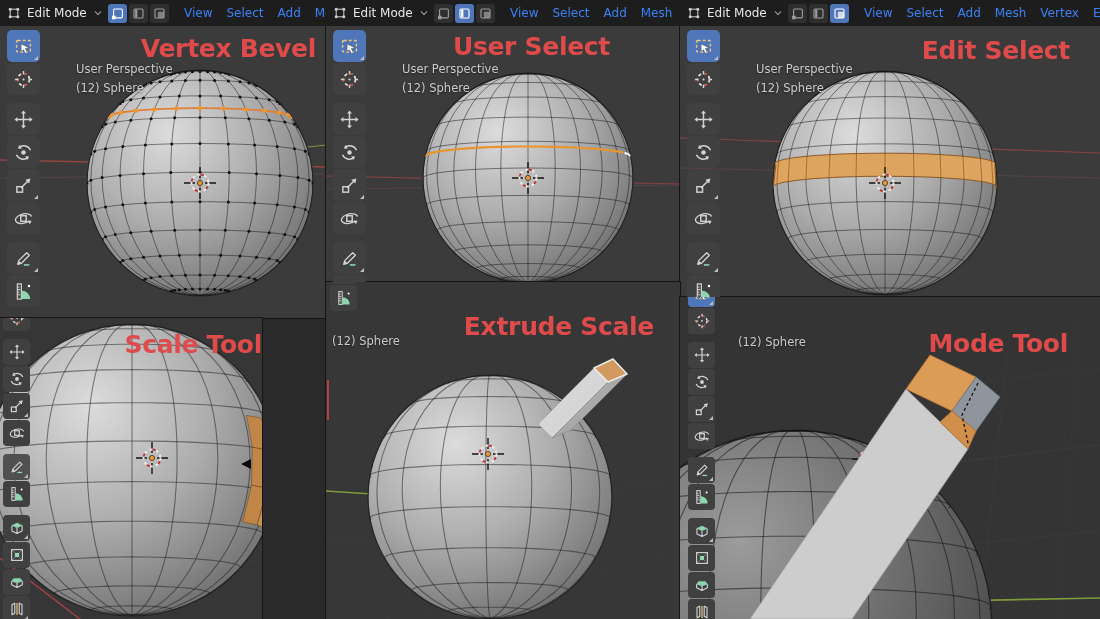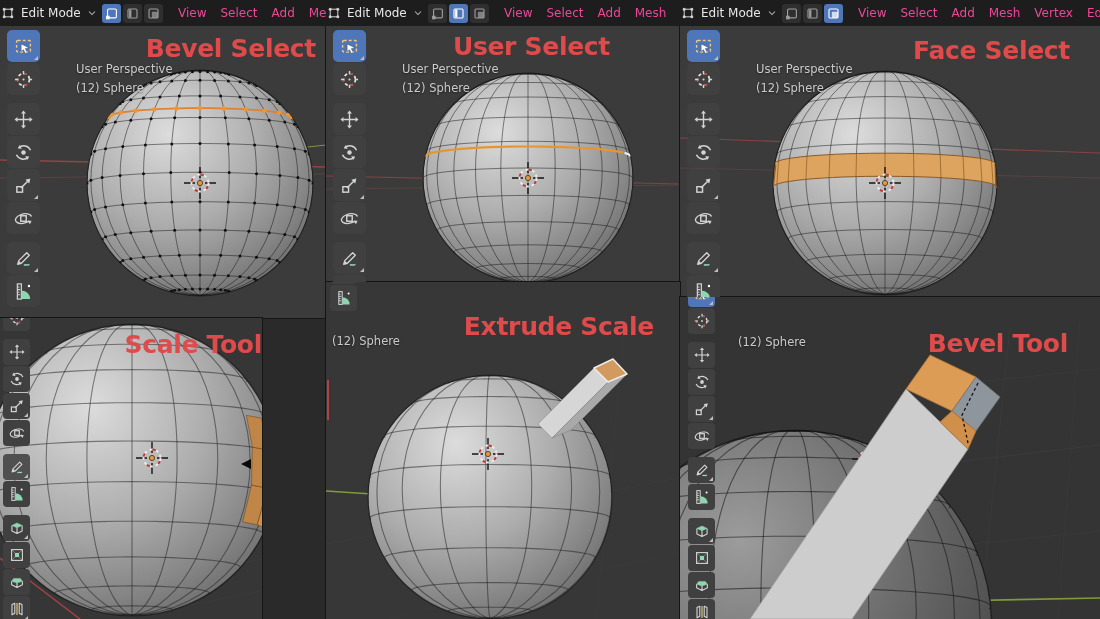--- a/index.html
+++ b/index.html
@@ -7,32 +7,32 @@
          font-family:"DejaVu Sans","Liberation Sans",sans-serif;}
   .panel{position:absolute;overflow:hidden;background:#3b3b3b;box-shadow:0 0 0 1px #151515;}
   #pt0{left:0;top:0;width:326px;height:318px;}
   #pt1{left:326px;top:0;width:354px;height:282px;}
   #pt2{left:680px;top:0;width:420px;height:297px;}
   #pb0{left:0;top:318px;width:262px;height:301px;background:#363636;}
   #pb1{left:326px;top:282px;width:354px;height:337px;background:#373737;}
   #pb2{left:680px;top:297px;width:420px;height:322px;background:#343434;}
 
   .hdr{position:absolute;left:0;top:0;right:0;height:26px;background:#1d1d1d;display:flex;
-       align-items:center;white-space:nowrap;overflow:hidden;z-index:6;}
+       align-items:center;padding-left:6px;white-space:nowrap;overflow:hidden;z-index:6;}
   .mode-dd{display:flex;align-items:center;gap:5px;width:98px;flex:none;color:#e6e6e6;
            font-size:12px;cursor:default;}
   .ic{width:16px;height:16px;flex:none;color:#cfcfcf;}
   .ic svg{display:block;width:100%;height:100%;}
   .chev{width:12px;height:12px;color:#b5b5b5;}
   .selmodes{display:flex;gap:2px;margin:0 8px 0 4px;flex:none;}
   .smbtn{width:19px;height:19px;border-radius:3px;background:#2f2f2f;display:flex;
          align-items:center;justify-content:center;color:#9d9d9d;}
   .smbtn.active{background:#4f76b8;color:#fff;}
   .smbtn svg{width:15px;height:15px;display:block;}
-  .menus{display:flex;color:#ec4899;font-size:12px;}
+  .menus{display:flex;color:#3b82f6;font-size:12px;}
   .menu{padding:0 7px;line-height:26px;}
 
   .vp{position:absolute;left:0;right:0;bottom:0;top:26px;}
   .nohdr .vp{top:0;}
   .scene{position:absolute;left:0;top:0;}
 
   .toolbar{position:absolute;display:flex;flex-direction:column;z-index:5;}
   .tbtn{width:33px;height:32px;border-radius:5px;background:#404040;margin-bottom:1px;
         display:flex;align-items:center;justify-content:center;color:#d4d4d4;position:relative;}
   .tbtn svg{width:19px;height:19px;display:block;}
@@ -403,21 +403,21 @@
                 <path d="M6.4,14.4 V7.2 A7.2,7.2 0 0 1 13.6,14.4 Z" fill="#8fd6b0"></path>
                 <circle cx="12.6" cy="3.4" r="1" fill="#ffffff"></circle>
               </svg>
             </span>
           </div>
         </div>
       <div class="ovtext" style="left:76px;top:4px;">
         <div>User Perspective</div>
         <div>(12) Sphere</div>
       </div>
-      <div class="redlabel">Bevel Select</div>
+      <div class="redlabel">Vertex Bevel</div>
     </div>
   </div>
 
   <div class="panel" id="pt1">
     <div class="hdr">
       <div class="mode-dd">
         <span class="ic">
             <svg viewBox="0 0 16 16">
               <rect x="4.2" y="4.2" width="7.6" height="7.6" fill="none" stroke="currentColor" stroke-width="1"></rect>
               <circle cx="4.2" cy="4.2" r="1.5" fill="currentColor"></circle>
@@ -806,21 +806,21 @@
                 <path d="M6.4,14.4 V7.2 A7.2,7.2 0 0 1 13.6,14.4 Z" fill="#8fd6b0"></path>
                 <circle cx="12.6" cy="3.4" r="1" fill="#ffffff"></circle>
               </svg>
             </span>
           </div>
         </div>
       <div class="ovtext" style="left:76px;top:4px;">
         <div>User Perspective</div>
         <div>(12) Sphere</div>
       </div>
-      <div class="redlabel">Face Select</div>
+      <div class="redlabel">Edit Select</div>
     </div>
   </div>
 
   <div class="panel nohdr" id="pb0">
     <div class="vp">
       <svg class="scene" id="sc-pb0" width="326" height="301" viewBox="0 0 326 301">
           <path d="M40,280 L326,230" stroke="#454545" stroke-width="1" fill="none" opacity="0.35"></path>
           <path d="M120,301 L326,260" stroke="#454545" stroke-width="1" fill="none" opacity="0.3"></path>
           <defs>
             <radialGradient id="sg3" cx="36%" cy="28%" r="80%">
@@ -1230,17 +1230,17 @@
             <span>
               <svg viewBox="0 0 16 16">
                 <path d="M3,3.6 L5.8,2.2 V12.2 L3,13.8 Z" fill="none" stroke="currentColor" stroke-width="1.1" stroke-linejoin="round"></path>
                 <path d="M10.2,2.2 L13,3.6 V13.8 L10.2,12.2 Z" fill="none" stroke="currentColor" stroke-width="1.1" stroke-linejoin="round"></path>
                 <path d="M8,2 V14" stroke="#e8c87a" stroke-width="1.2"></path>
               </svg>
             </span>
           </div>
         </div>
       <div class="ovtext obj3">(12) Sphere</div>
-      <div class="redlabel">Bevel Tool</div>
+      <div class="redlabel">Mode Tool</div>
     </div>
   </div>
 
 </div>
 
 </body></html>

